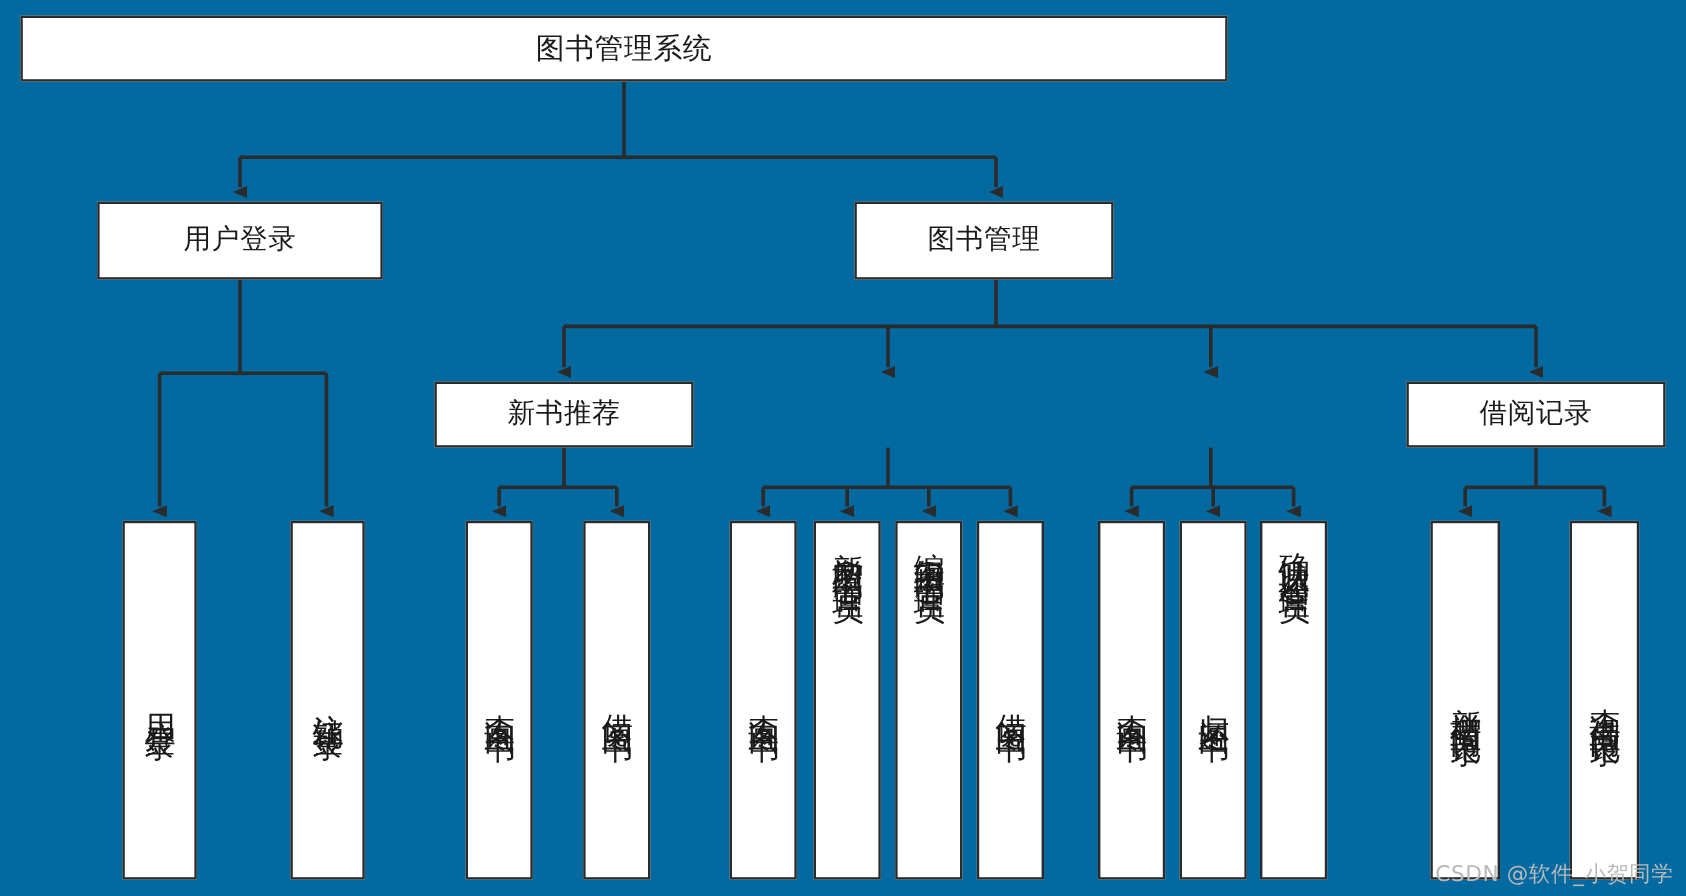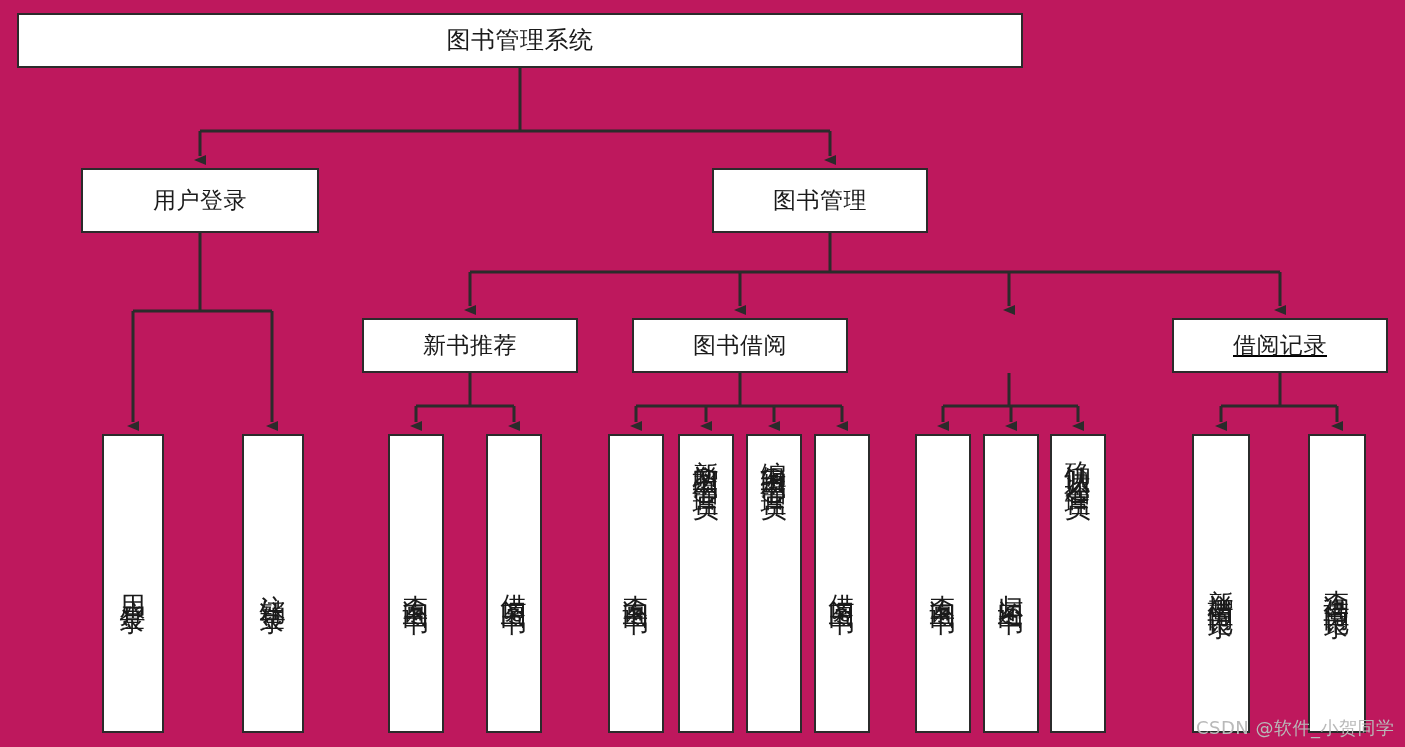--- a/index.html
+++ b/index.html
@@ -8,21 +8,21 @@
     padding: 0;
     background: #ffffff;
   }
   body {
     font-family: "DejaVu Sans", "Liberation Sans", sans-serif;
   }
   #diagram-root {
     position: relative;
     width: 1405px;
     height: 747px;
-    background: #be185d;
+    background: #0369a1;
     overflow: hidden;
   }
   #edges-layer {
     position: absolute;
     left: 0;
     top: 0;
     width: 1405px;
     height: 747px;
     pointer-events: none;
   }
@@ -137,24 +137,21 @@
   <div class="node horiz" id="node-user-login" style="left: 81px; top: 168px; width: 238px; height: 65px;">
     <span class="node-label">用户登录</span>
   </div>
   <div class="node horiz" id="node-book-manage" style="left: 712px; top: 168px; width: 216px; height: 65px;">
     <span class="node-label">图书管理</span>
   </div>
 
   <div class="node horiz" id="node-new-book-recommend" style="left: 362px; top: 318px; width: 216px; height: 55px;">
     <span class="node-label">新书推荐</span>
   </div>
-  <div class="node horiz" id="node-book-borrow" style="left: 632px; top: 318px; width: 216px; height: 55px;">
-    <span class="node-label">图书借阅</span>
-  </div>
-  <div class="node horiz" id="node-borrow-record" style="left: 1172px; top: 318px; width: 216px; height: 55px; text-decoration: underline;">
+  <div class="node horiz" id="node-borrow-record" style="left: 1172px; top: 318px; width: 216px; height: 55px;">
     <span class="node-label">借阅记录</span>
   </div>
 
   <div class="node vert centered" id="leaf-0" style="left: 102px; top: 434px; width: 62px; height: 299px;">
     <span class="node-label">用户登录</span>
   </div>
   <div class="node vert centered" id="leaf-1" style="left: 242px; top: 434px; width: 62px; height: 299px;">
     <span class="node-label">注销登录</span>
   </div>
   <div class="node vert centered" id="leaf-2" style="left: 388px; top: 434px; width: 56px; height: 299px;">

